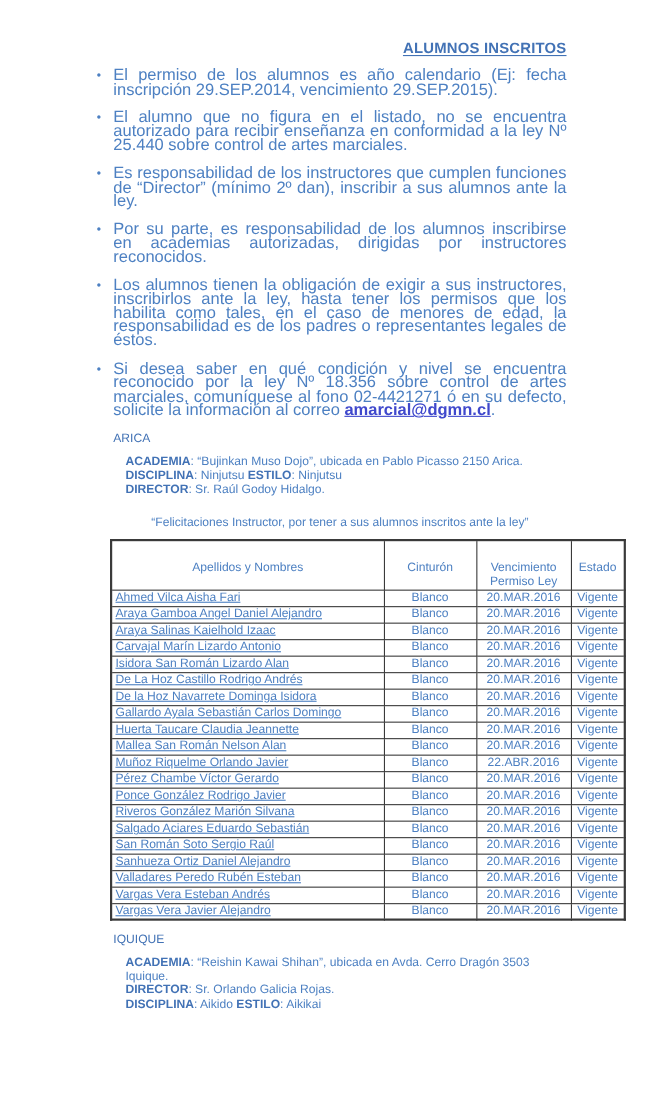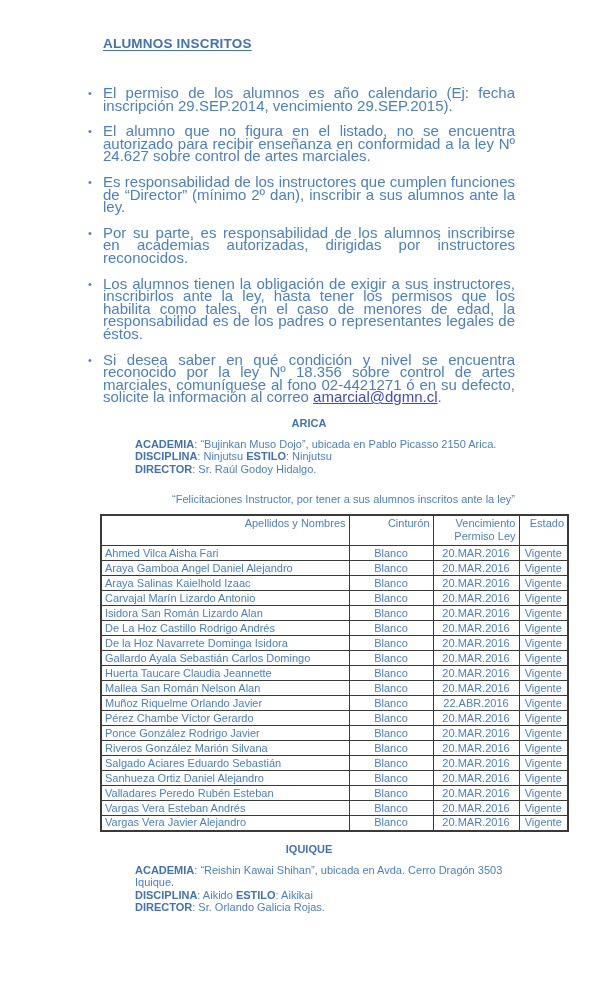--- a/index.html
+++ b/index.html
@@ -11,72 +11,72 @@
   *{margin:0;padding:0;box-sizing:border-box;}
   html,body{background:#e8e8e8;}
   .page{
     width:603px;height:994px;background:#ffffff;margin:0 auto;
     font-family:"Liberation Sans", sans-serif;
     color:var(--accent);
     position:relative;overflow:hidden;
   }
   .content{padding:36px 88px 0 103px;}
   .doc-title{
-    text-align:left;font-size:13.5px;font-weight:bold;
+    text-align:right;font-size:13.5px;font-weight:bold;
     color:var(--accent-bold);
     text-decoration:underline;text-underline-offset:2px;
-    margin-bottom:36px;letter-spacing:.2px;
+    margin-bottom:12px;letter-spacing:.2px;
   }
   ul.bullets{list-style:none;}
   ul.bullets li{
     position:relative;font-size:15px;line-height:12.6px;
     text-align:justify;margin-bottom:13px;
   }
   ul.bullets li::before{
     content:"\2022";position:absolute;left:-15px;top:0;
     color:var(--accent);font-size:11px;
   }
-  .email-link{color:var(--link);font-weight:normal;text-decoration:underline;}
+  .email-link{color:var(--link);font-weight:bold;text-decoration:underline;}
   .city-heading{
-    text-align:center;font-size:11px;font-weight:bold;
+    font-size:11px;font-weight:normal;
     color:var(--accent-bold);margin:2px 0 9px 0;
   }
-  .academy-block{margin-left:32px;font-size:11px;line-height:12.6px;}
+  .academy-block{margin-left:11px;font-size:11px;line-height:12.6px;}
   .academy-block b{color:var(--accent-bold);}
-  .quote-line{text-align:right;font-size:11px;margin:17px 0 9px 0;}
+  .quote-line{text-align:center;font-size:11px;margin:17px 0 9px 0;}
   table.students{
     border-collapse:collapse;table-layout:fixed;
     width:467px;margin-left:-3px;margin-bottom:11px;
     font-size:11px;color:var(--accent);
     border:2px solid var(--tableborder);
   }
   table.students th,table.students td{
     border:1px solid var(--tableborder);
     padding:0 3px;overflow:hidden;white-space:nowrap;
   }
   table.students th{
-    font-weight:normal;text-align:right;vertical-align:top;
-    line-height:13px;height:31px;padding-top:1px;white-space:normal;
+    font-weight:normal;text-align:center;vertical-align:top;
+    line-height:13px;height:31px;padding-top:18px;white-space:normal;
   }
   table.students td{height:15px;line-height:13px;}
-  td.c0{text-align:left;}
+  td.c0{text-align:left;text-decoration:underline;}
   td.c1,td.c2,td.c3{text-align:center;}
   th.h0{width:248px;} th.h1{width:84px;} th.h2{width:86px;} th.h3{width:49px;}
 </style>
 </head>
 <body>
 
 <div class="page">
   <div class="content">
 
     <h1 class="doc-title">ALUMNOS INSCRITOS</h1>
 
     <ul class="bullets">
       <li>El permiso de los alumnos es año calendario (Ej: fecha inscripción 29.SEP.2014, vencimiento 29.SEP.2015).</li>
-      <li>El alumno que no figura en el listado, no se encuentra autorizado para recibir enseñanza en conformidad a la ley Nº 24.627 sobre control de artes marciales.</li>
+      <li>El alumno que no figura en el listado, no se encuentra autorizado para recibir enseñanza en conformidad a la ley Nº 25.440 sobre control de artes marciales.</li>
       <li>Es responsabilidad de los instructores que cumplen funciones de “Director” (mínimo 2º dan), inscribir a sus alumnos ante la ley.</li>
       <li>Por su parte, es responsabilidad de los alumnos inscribirse en academias autorizadas, dirigidas por instructores reconocidos.</li>
       <li>Los alumnos tienen la obligación de exigir a sus instructores, inscribirlos ante la ley, hasta tener los permisos que los habilita como tales, en el caso de menores de edad, la responsabilidad es de los padres o representantes legales de éstos.</li>
       <li><span>Si desea saber en qué condición y nivel se encuentra reconocido por la ley Nº 18.356 sobre control de artes marciales, comuníquese al fono 02-4421271 ó en su defecto, solicite la información al correo </span><a href="#" class="email-link">amarcial@dgmn.cl</a><span>.</span></li>
     </ul>
 
     <h2 class="city-heading">ARICA</h2>
 
     <div class="academy-block">
       <div><b>ACADEMIA</b><span>: “Bujinkan Muso Dojo”, ubicada en Pablo Picasso 2150 Arica.</span></div>
@@ -180,20 +180,26 @@
             <td class="c2">20.MAR.2016</td>
             <td class="c3">Vigente</td>
           </tr>
           <tr>
             <td class="c0">Salgado Aciares Eduardo Sebastián</td>
             <td class="c1">Blanco</td>
             <td class="c2">20.MAR.2016</td>
             <td class="c3">Vigente</td>
           </tr>
           <tr>
+            <td class="c0">San Román Soto Sergio Raúl</td>
+            <td class="c1">Blanco</td>
+            <td class="c2">20.MAR.2016</td>
+            <td class="c3">Vigente</td>
+          </tr>
+          <tr>
             <td class="c0">Sanhueza Ortiz Daniel Alejandro</td>
             <td class="c1">Blanco</td>
             <td class="c2">20.MAR.2016</td>
             <td class="c3">Vigente</td>
           </tr>
           <tr>
             <td class="c0">Valladares Peredo Rubén Esteban</td>
             <td class="c1">Blanco</td>
             <td class="c2">20.MAR.2016</td>
             <td class="c3">Vigente</td>
@@ -210,18 +216,18 @@
             <td class="c2">20.MAR.2016</td>
             <td class="c3">Vigente</td>
           </tr>
         </tbody>
     </table>
 
     <h2 class="city-heading">IQUIQUE</h2>
 
     <div class="academy-block">
       <div><b>ACADEMIA</b><span>: “Reishin Kawai Shihan”, ubicada en Avda. Cerro Dragón 3503 Iquique.</span></div>
+      <div><b>DIRECTOR</b><span>: Sr. Orlando Galicia Rojas.</span></div>
       <div><b>DISCIPLINA</b><span>: Aikido </span><b>ESTILO</b><span>: Aikikai</span></div>
-      <div><b>DIRECTOR</b><span>: Sr. Orlando Galicia Rojas.</span></div>
     </div>
 
   </div>
 </div>
 
 </body></html>

